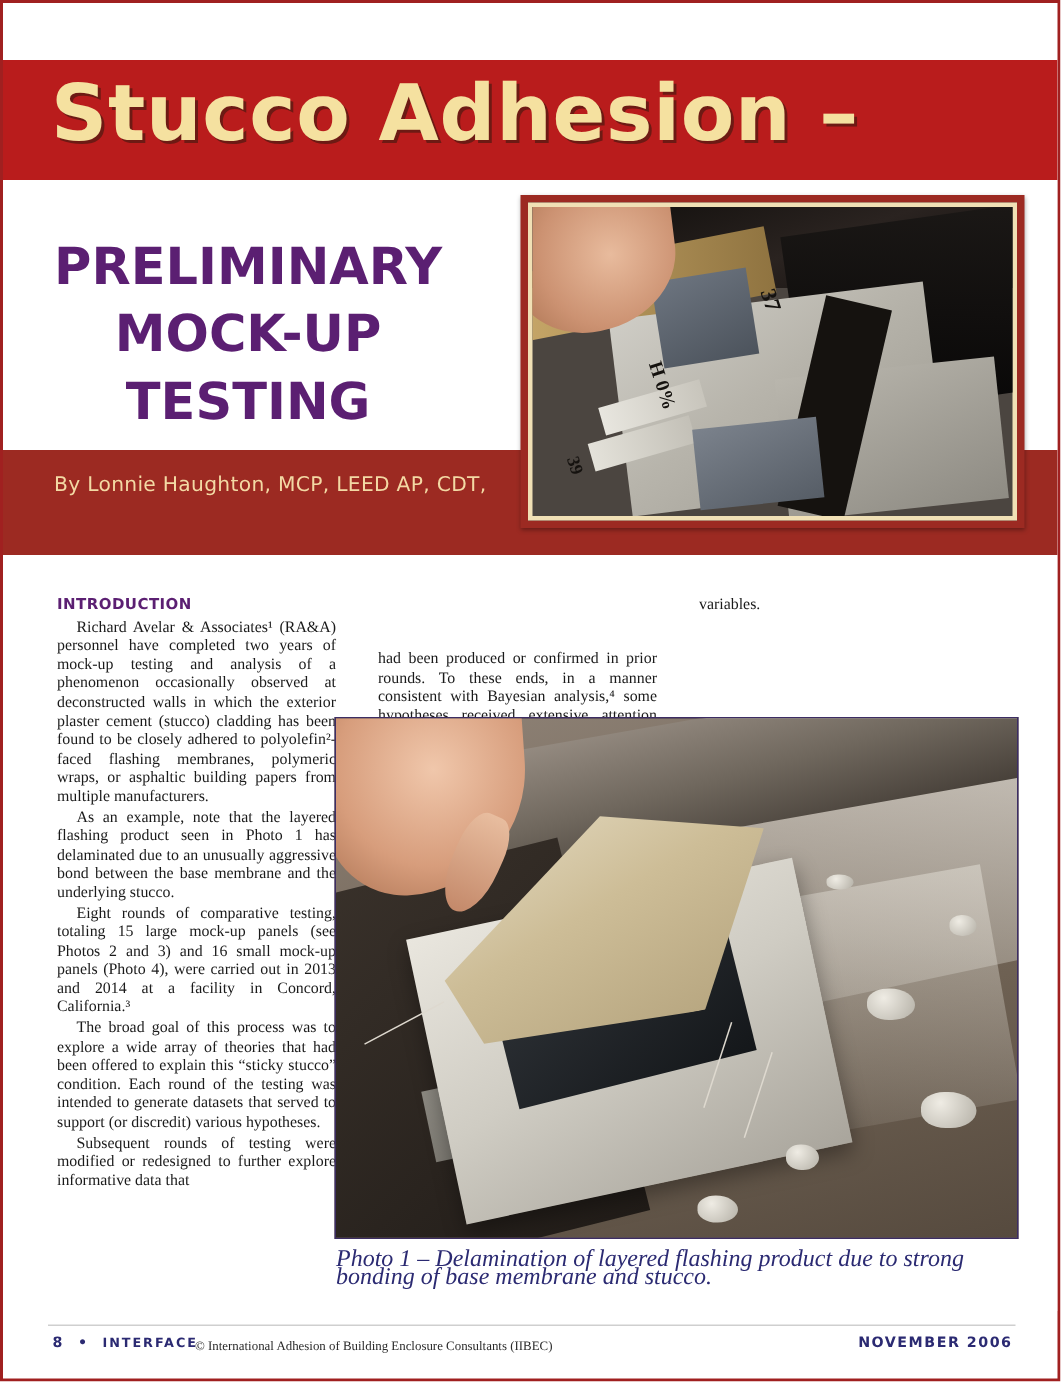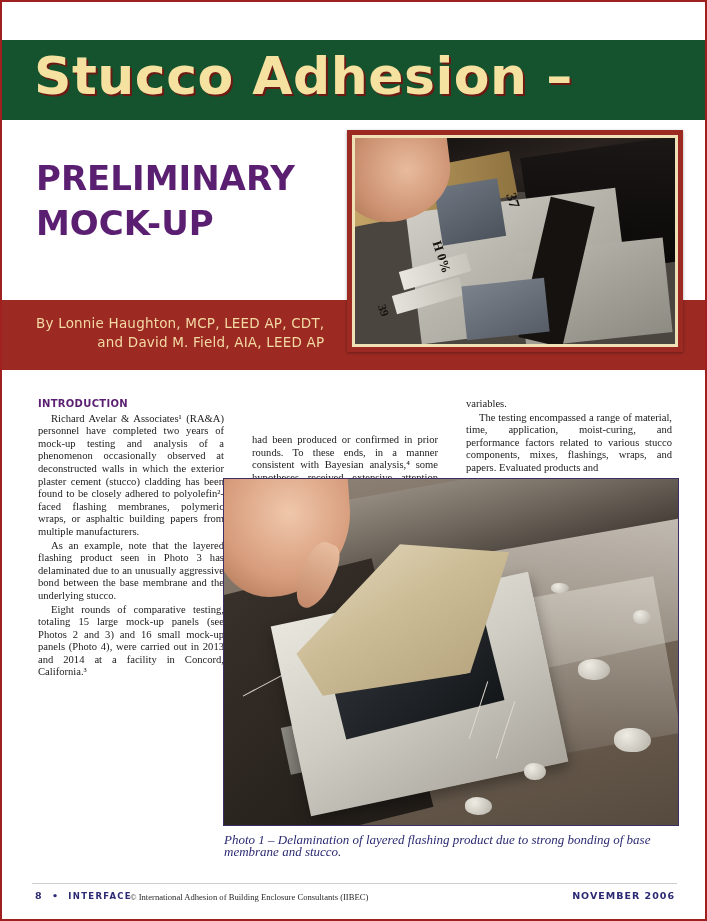--- a/index.html
+++ b/index.html
@@ -15,21 +15,21 @@
     background: #ffffff;
     border: 2px solid #a02020;
     overflow: hidden;
   }
 
   
   .title-banner {
     position: absolute;
     left: 0; top: 38px; right: 0;
     height: 80px;
-    background: #14532d;
+    background: #b91c1c;
   }
   .title-text {
     position: absolute;
     left: 32px; top: 6px;
     font-family: "DejaVu Sans", sans-serif;
     font-weight: 700;
     font-size: 52px;
     letter-spacing: 0.5px;
     color: #f5e1a0;
     text-shadow: 2px 2px 0 #6d1a14;
@@ -46,21 +46,21 @@
   .subtitle {
     position: absolute;
     left: 34px; top: 36px;
     font-family: "DejaVu Sans", sans-serif;
     font-weight: 600;
     font-size: 34px;
     line-height: 45px;
     color: #5b1f72;
     letter-spacing: 0px;
   }
-  .subtitle span { display: block; }
+  .subtitle span { display: block; text-align: center; }
 
   
   .byline-band {
     position: absolute;
     left: 0; top: 298px; right: 0;
     height: 70px;
     background: #9c2a22;
   }
   .byline {
     position: absolute;
@@ -204,21 +204,21 @@
   .photoB .wire { position: absolute; border-left: 1px solid #ded9cf; height: 60px;
       transform: rotate(18deg); }
 
   
   .caption {
     position: absolute;
     left: 222px; top: 464px;
     width: 460px;
     font-family: "Liberation Serif", serif;
     font-style: italic;
-    font-size: 13px;
+    font-size: 16px;
     line-height: 12.4px;
     color: #2b2a72;
   }
 
   
   .footer {
     position: absolute;
     left: 0; right: 0; bottom: 6px;
     height: 30px;
   }
@@ -254,27 +254,27 @@
 <div class="page">
 
   <div class="title-banner">
     <div class="title-text">Stucco Adhesion –</div>
   </div>
 
   <div class="subtitle-band">
     <div class="subtitle">
       <span>PRELIMINARY</span>
       <span>MOCK-UP</span>
+      <span>TESTING</span>
     </div>
   </div>
 
   <div class="byline-band">
     <div class="byline">
       <span>By Lonnie Haughton, MCP, LEED AP, CDT,</span>
-      <span>and David M. Field, AIA, LEED AP</span>
     </div>
   </div>
 
   <div class="hero-photo">
     <div class="inner-frame">
       <div class="photoA">
         <div class="sky"></div>
         <div class="tar"></div>
         <div class="wood"></div>
         <div class="slab"></div>
@@ -290,31 +290,32 @@
         <div class="mark3">39</div>
       </div>
     </div>
   </div>
 
   <div class="body-area">
 
     <div class="col" id="col1">
       <h2>INTRODUCTION</h2>
       <p>Richard Avelar &amp; Associates¹ (RA&amp;A) personnel have completed two years of mock-up testing and analysis of a phenomenon occasionally observed at deconstructed walls in which the exterior plaster cement (stucco) cladding has been found to be closely adhered to polyolefin²-faced flashing membranes, polymeric wraps, or asphaltic building papers from multiple manufacturers.</p>
-      <p>As an example, note that the layered flashing product seen in Photo 3 has delaminated due to an unusually aggressive bond between the base membrane and the underlying stucco.</p>
+      <p>As an example, note that the layered flashing product seen in Photo 1 has delaminated due to an unusually aggressive bond between the base membrane and the underlying stucco.</p>
       <p>Eight rounds of comparative testing, totaling 15 large mock-up panels (see Photos 2 and 3) and 16 small mock-up panels (Photo 4), were carried out in 2013 and 2014 at a facility in Concord, California.³</p>
+      <p>The broad goal of this process was to explore a wide array of theories that had been offered to explain this “sticky stucco” condition. Each round of the testing was intended to generate datasets that served to support (or discredit) various hypotheses.</p>
+      <p>Subsequent rounds of testing were modified or redesigned to further explore informative data that</p>
     </div>
 
     <div class="col" id="col2">
       <p class="noindent">had been produced or confirmed in prior rounds. To these ends, in a manner consistent with Bayesian analysis,⁴ some hypotheses received extensive attention over the multiple rounds of testing, while lesser focus was given to some of the other tested</p>
     </div>
 
     <div class="col" id="col3">
       <p class="noindent">variables.</p>
-      <p>The testing encompassed a range of material, time, application, moist-curing, and performance factors related to various stucco components, mixes, flashings, wraps, and papers. Evaluated products and</p>
     </div>
 
     <div class="main-photo">
       <div class="photoB">
         <div class="ground"></div>
         <div class="dust1"></div>
         <div class="dust2"></div>
         <div class="beam"></div>
         <div class="darkL"></div>
         <div class="panelEdge"></div>

